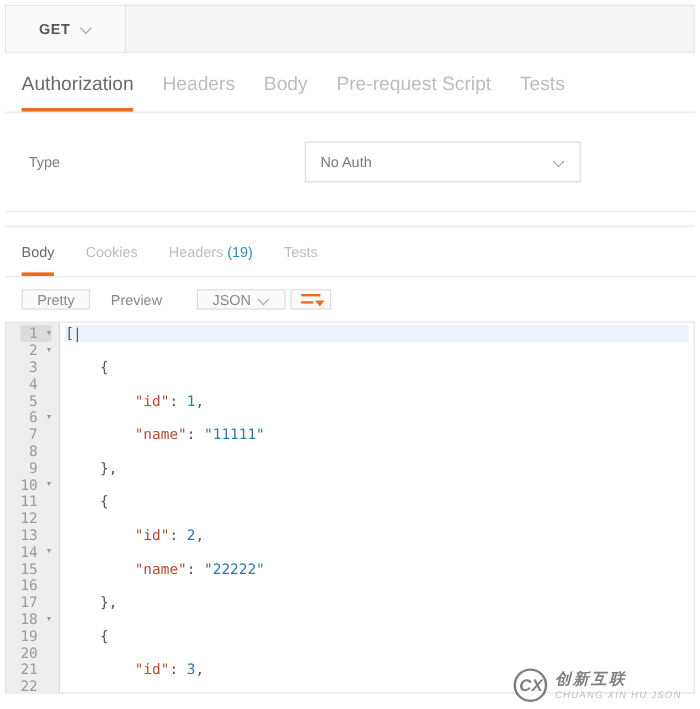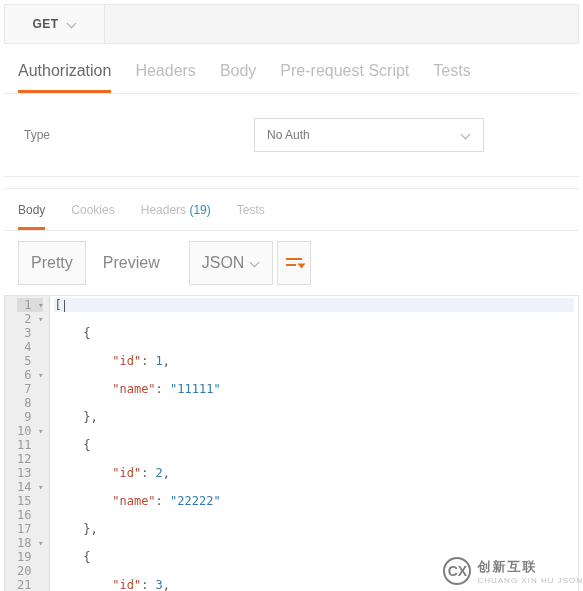--- a/index.html
+++ b/index.html
@@ -122,26 +122,26 @@
 
   
   .resp-toolbar {
     display: flex;
     align-items: center;
     gap: 4px;
     padding: 10px 14px;
     margin: 0 4px;
   }
   .toolbar-btn {
-    height: 44px;
+    height: 17px;
     padding: 0 12px;
     display: flex;
     align-items: center;
     color: #888;
-    font-size: 16px;
+    font-size: 12px;
     border: 1px solid transparent;
     background: transparent;
   }
   .toolbar-btn.box { border: 1px solid #dedede; background: #fafafa; }
   .toolbar-btn.icon {
     width: 34px;
     justify-content: center;
     padding: 0;
   }
   .wrap-icon {
@@ -207,27 +207,28 @@
     vertical-align: middle;
     margin-left: 2px;
   }
   .k-str { color: #b84b34; }
   .v-num { color: #2e7aa8; }
   .v-str { color: #2e7aa8; }
 
   
   .watermark {
     position: absolute;
-    right: 0; bottom: 6px;
-    display: flex;
-    align-items: center;
+    right: 15px; bottom: 6px;
+    display: flex;
+    align-items: flex-start;
     gap: 6px;
     opacity: 0.75;
     font-size: 11px;
     color: #888;
+    font-style: italic;
   }
   .watermark .logo {
     width: 28px; height: 28px;
     border: 2px solid #555;
     border-radius: 50%;
     display: flex;
     align-items: center;
     justify-content: center;
     font-weight: 700;
     font-size: 14px;

